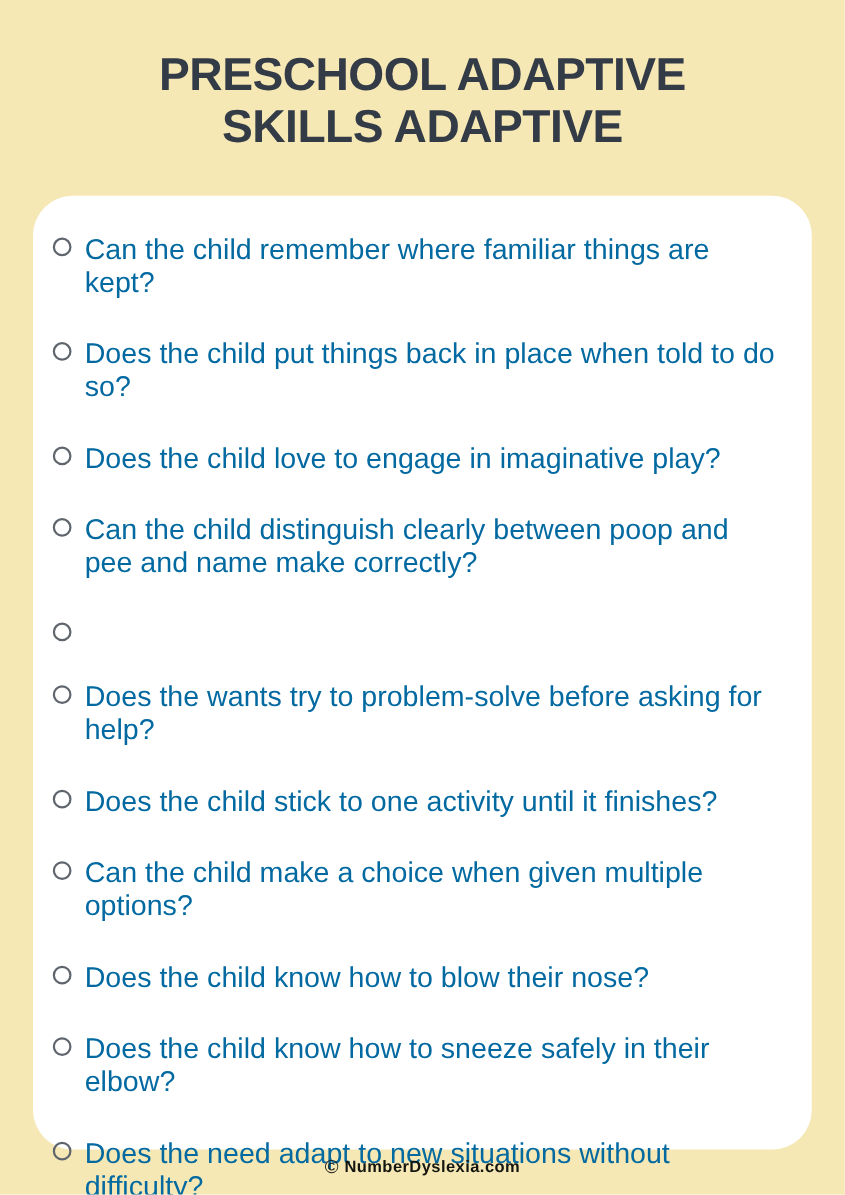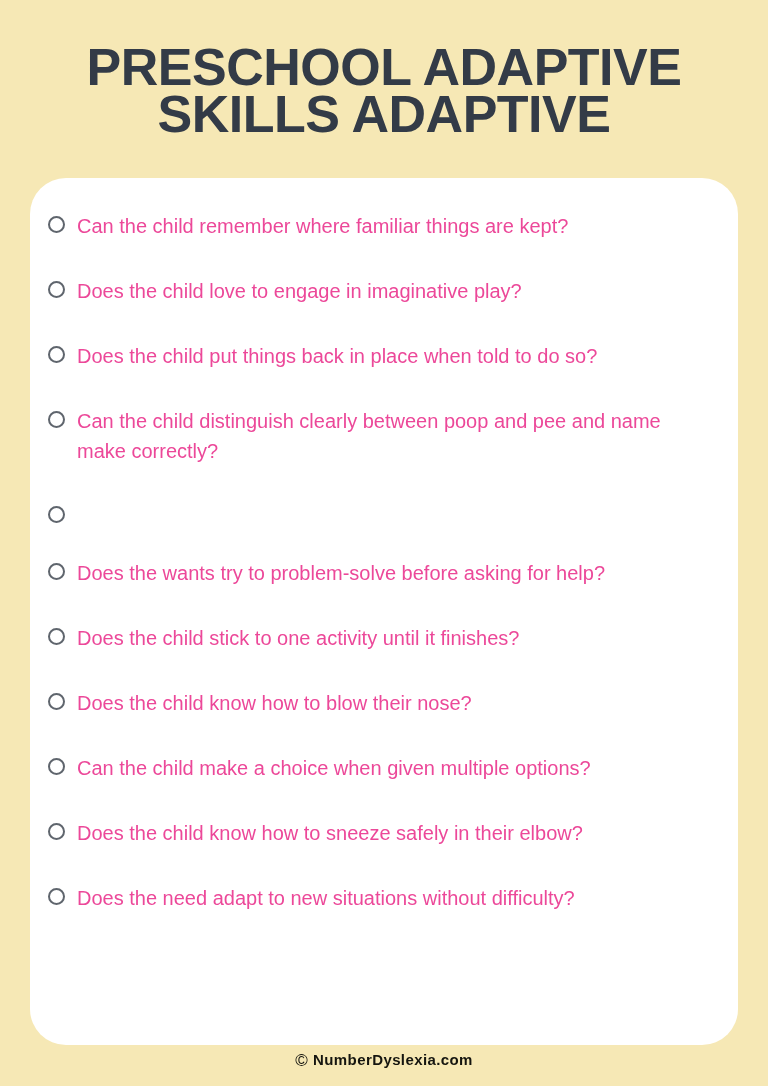--- a/index.html
+++ b/index.html
@@ -10,21 +10,21 @@
   .page {
     position: relative;
     width: 768px; height: 1086px;
     background: #F6E8B5;
     overflow: hidden;
   }
   .title {
     position: absolute;
     top: 44px; left: 0; right: 0;
     text-align: center;
-    font-size: 52px;
+    font-size: 42px;
     line-height: 47px;
     font-weight: 800;
     letter-spacing: -0.5px;
     color: #333B47;
   }
   .card {
     position: absolute;
     left: 30px; top: 178px;
     width: 708px; height: 867px;
     background: #FFFFFF;
@@ -41,23 +41,23 @@
   }
   .circle {
     flex: 0 0 auto;
     width: 17px; height: 17px;
     border: 2px solid #5F656D;
     border-radius: 50%;
     margin: 5px 12px 0 0;
     background: transparent;
   }
   .item-text {
-    font-size: 20px;
+    font-size: 26px;
     line-height: 30px;
-    color: #ec4899;
+    color: #0369a1;
   }
   .footer {
     position: absolute;
     left: 0; right: 0;
     top: 1051px;
     text-align: center;
     font-size: 15px;
     font-weight: 700;
     letter-spacing: 0.4px;
     color: #15150F;
@@ -80,48 +80,48 @@
   </h1>
 
   <div class="card">
     <ul class="checklist" id="checklist">
         <li>
           <span class="circle"></span>
           <span class="item-text">Can the child remember where familiar things are kept?</span>
         </li>
         <li>
           <span class="circle"></span>
-          <span class="item-text">Does the child love to engage in imaginative play?</span>
+          <span class="item-text">Does the child put things back in place when told to do so?</span>
         </li>
         <li>
           <span class="circle"></span>
-          <span class="item-text">Does the child put things back in place when told to do so?</span>
+          <span class="item-text">Does the child love to engage in imaginative play?</span>
         </li>
         <li>
           <span class="circle"></span>
           <span class="item-text">Can the child distinguish clearly between poop and pee and name make correctly?</span>
         </li>
         <li>
           <span class="circle"></span>
         </li>
         <li>
           <span class="circle"></span>
           <span class="item-text">Does the wants try to problem-solve before asking for help?</span>
         </li>
         <li>
           <span class="circle"></span>
           <span class="item-text">Does the child stick to one activity until it finishes?</span>
         </li>
         <li>
           <span class="circle"></span>
-          <span class="item-text">Does the child know how to blow their nose?</span>
+          <span class="item-text">Can the child make a choice when given multiple options?</span>
         </li>
         <li>
           <span class="circle"></span>
-          <span class="item-text">Can the child make a choice when given multiple options?</span>
+          <span class="item-text">Does the child know how to blow their nose?</span>
         </li>
         <li>
           <span class="circle"></span>
           <span class="item-text">Does the child know how to sneeze safely in their elbow?</span>
         </li>
         <li>
           <span class="circle"></span>
           <span class="item-text">Does the need adapt to new situations without difficulty?</span>
         </li>
       </ul>

